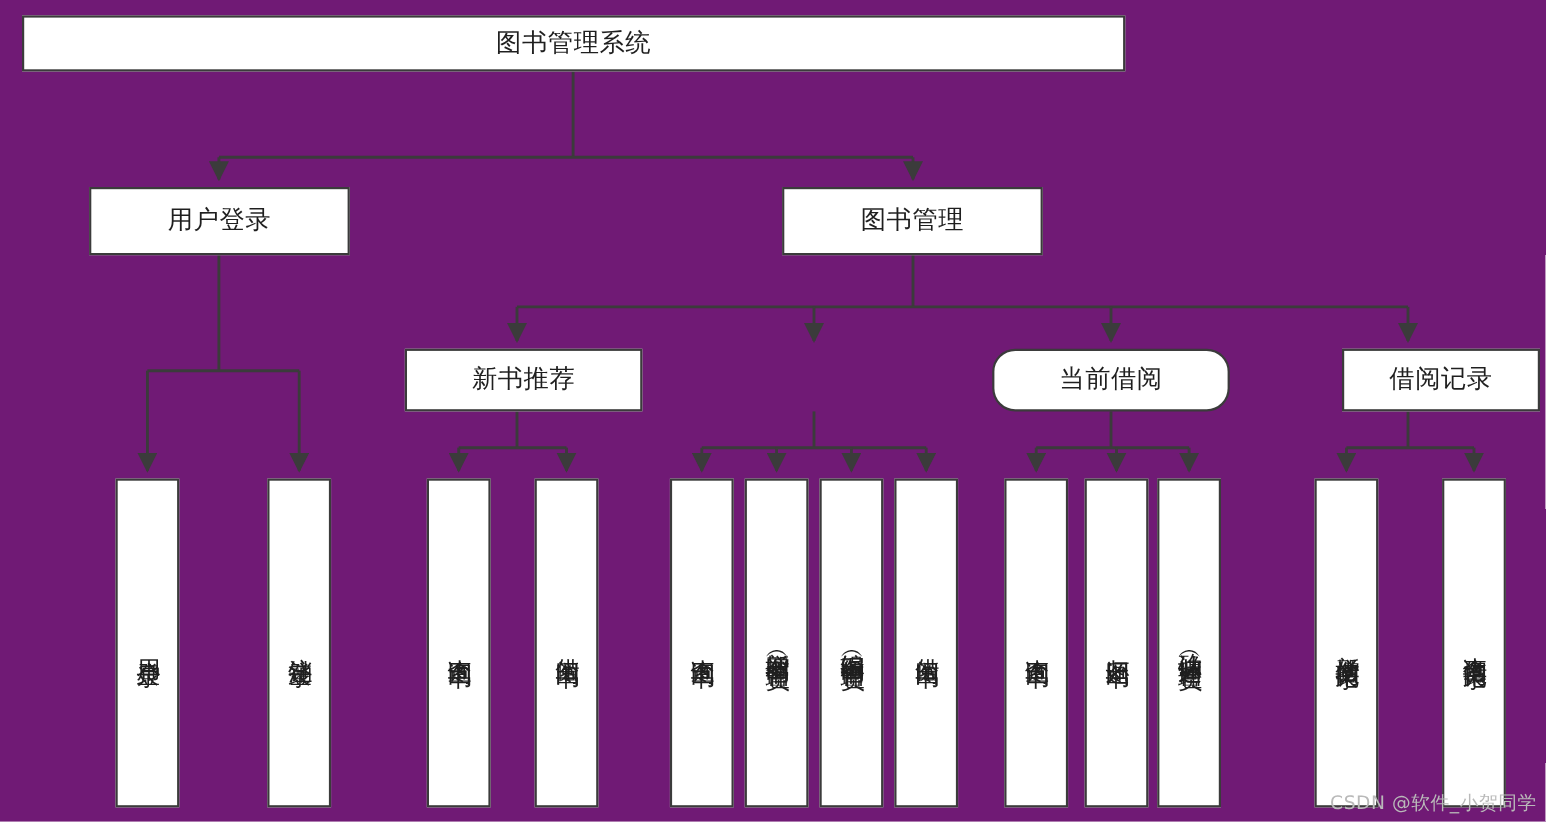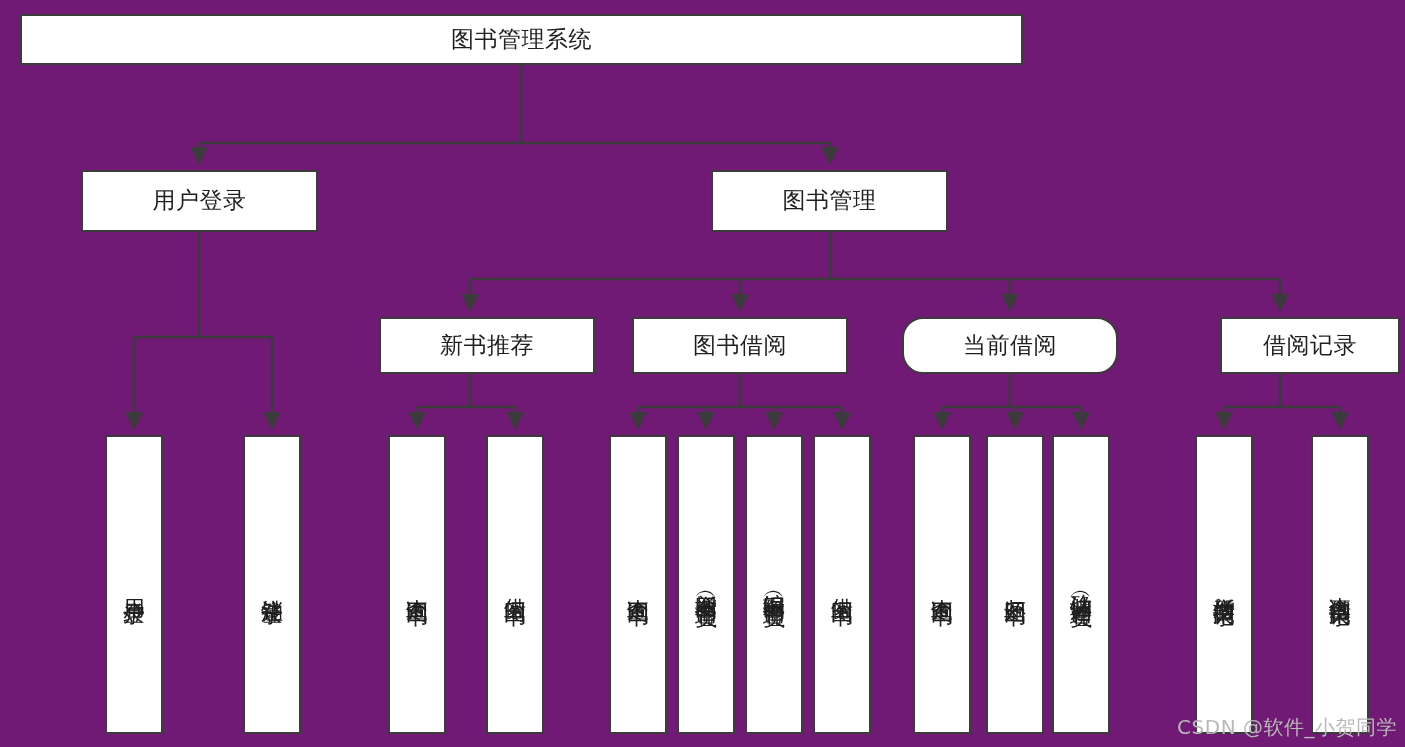--- a/index.html
+++ b/index.html
@@ -55,21 +55,21 @@
     text-orientation: upright;
     white-space: nowrap;
   }
   .node .lbl {
     display: block;
   }
   #watermark {
     position: absolute;
     right: 8px;
     bottom: 6px;
-    font-size: 20px;
+    font-size: 17px;
     color: #b9b9b9;
     letter-spacing: 0.5px;
     white-space: nowrap;
     font-family: "DejaVu Sans", "Liberation Sans", sans-serif;
   }
 </style>
 </head>
 <body>
 
 <div id="canvas">
@@ -128,25 +128,22 @@
     <span class="lbl">图书管理系统</span>
   </div>
 
   <div class="node horiz" style="left: 81px; top: 170px; width: 237px; height: 62px;">
     <span class="lbl">用户登录</span>
   </div>
   <div class="node horiz" style="left: 711px; top: 170px; width: 237px; height: 62px;">
     <span class="lbl">图书管理</span>
   </div>
 
-  <div class="node horiz" style="left: 379px; top: 317px; width: 216px; height: 57px;">
+  <div class="node horiz" style="left: 368px; top: 317px; width: 216px; height: 57px;">
     <span class="lbl">新书推荐</span>
-  </div>
-  <div class="node horiz" style="left: 632px; top: 317px; width: 216px; height: 57px;">
-    <span class="lbl">图书借阅</span>
   </div>
   <div class="node horiz" style="left: 902px; top: 317px; width: 216px; height: 57px; border-radius: 21px;">
     <span class="lbl">当前借阅</span>
   </div>
   <div class="node horiz" style="left: 1220px; top: 317px; width: 180px; height: 57px;">
     <span class="lbl">借阅记录</span>
   </div>
 
   <div class="node vert" style="left: 105px; top: 435px; width: 58px; height: 299px;">
     <span class="lbl">用户登录</span>

